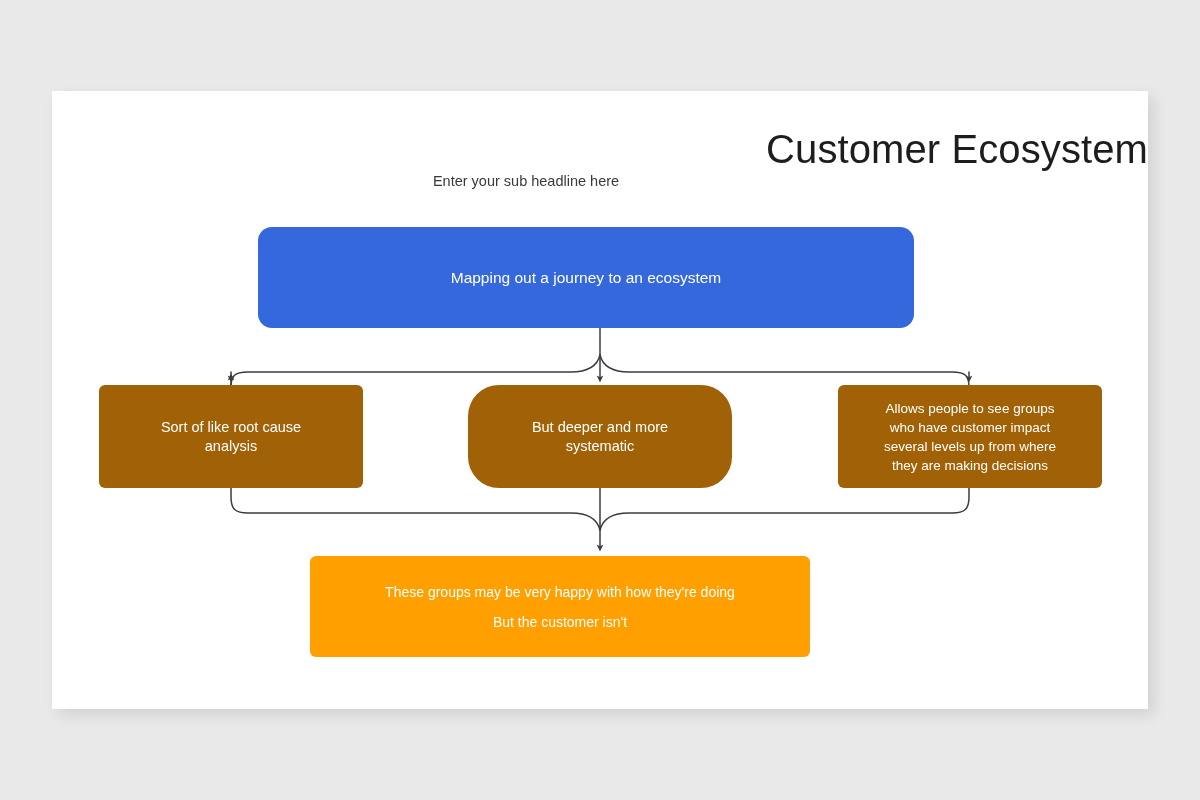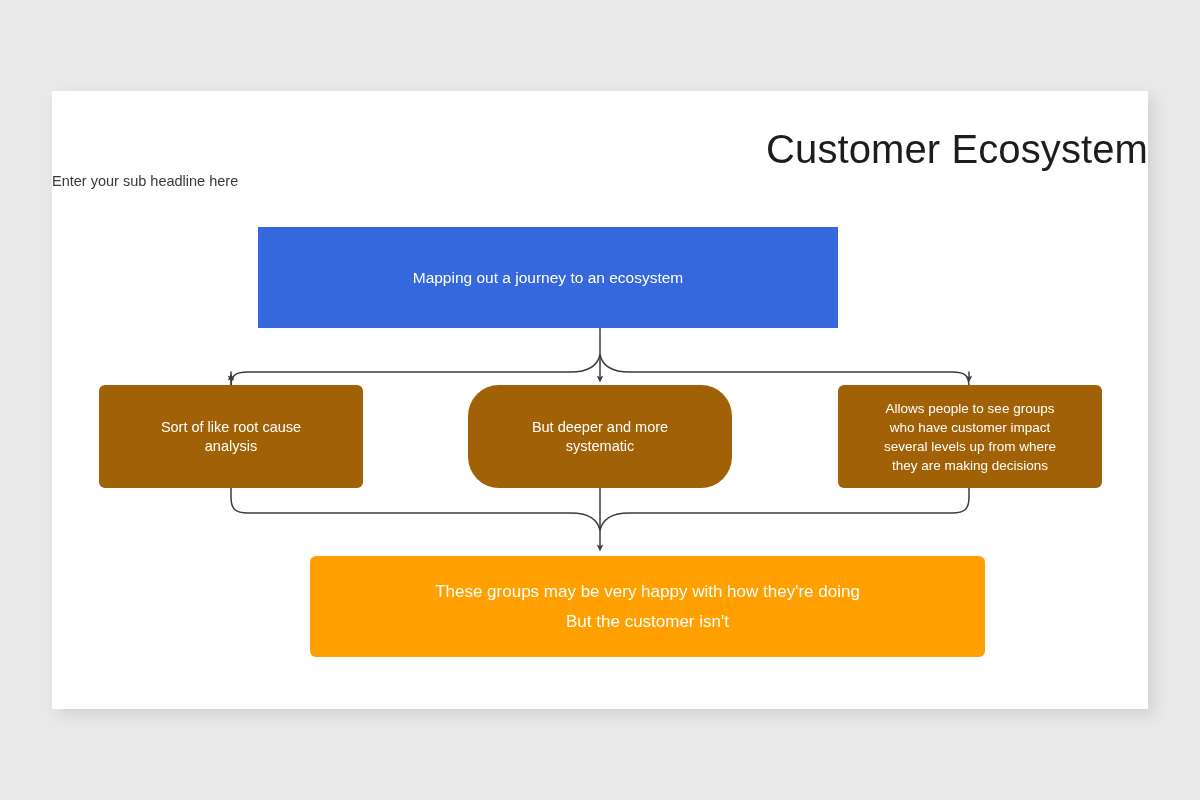--- a/index.html
+++ b/index.html
@@ -37,20 +37,21 @@
     color: #1d1d1d;
     letter-spacing: 0.1px;
     white-space: nowrap;
     margin-top: 9px;
   }
   #page-subtitle {
     position: absolute;
     left: 0;
     top: 82px;
     width: 948px;
+    text-align: center;
     font-size: 14.5px;
     font-weight: 400;
     color: #3a3a3a;
     white-space: nowrap;
   }
 
   
   .node {
     position: absolute;
     box-sizing: border-box;
@@ -60,47 +61,47 @@
     justify-content: center;
     color: #ffffff;
     text-align: center;
     border-radius: 6px;
   }
   .node .line { display: block; white-space: nowrap; }
 
   #node-root {
     left: 206px;
     top: 136px;
-    width: 580px;
+    width: 656px;
     height: 101px;
     background: #3568dc;
-    border-radius: 0;
+    border-radius: 14px;
     font-size: 15.5px;
     line-height: 30px;
   }
 
   .node-branch {
     top: 294px;
     width: 264px;
     height: 103px;
     background: #a16207;
     font-size: 14.5px;
     line-height: 19px;
   }
   #node-branch-1 { left: 47px; }
   #node-branch-2 { left: 416px; border-radius: 31px; }
   #node-branch-3 { left: 786px; font-size: 13.5px; line-height: 19px; }
 
   #node-outcome {
     left: 258px;
     top: 465px;
-    width: 675px;
+    width: 500px;
     height: 101px;
     background: #ffa000;
-    font-size: 17px;
+    font-size: 14px;
     line-height: 30px;
   }
 
   
   #connectors {
     position: absolute;
     left: 0;
     top: 0;
     width: 1096px;
     height: 618px;

